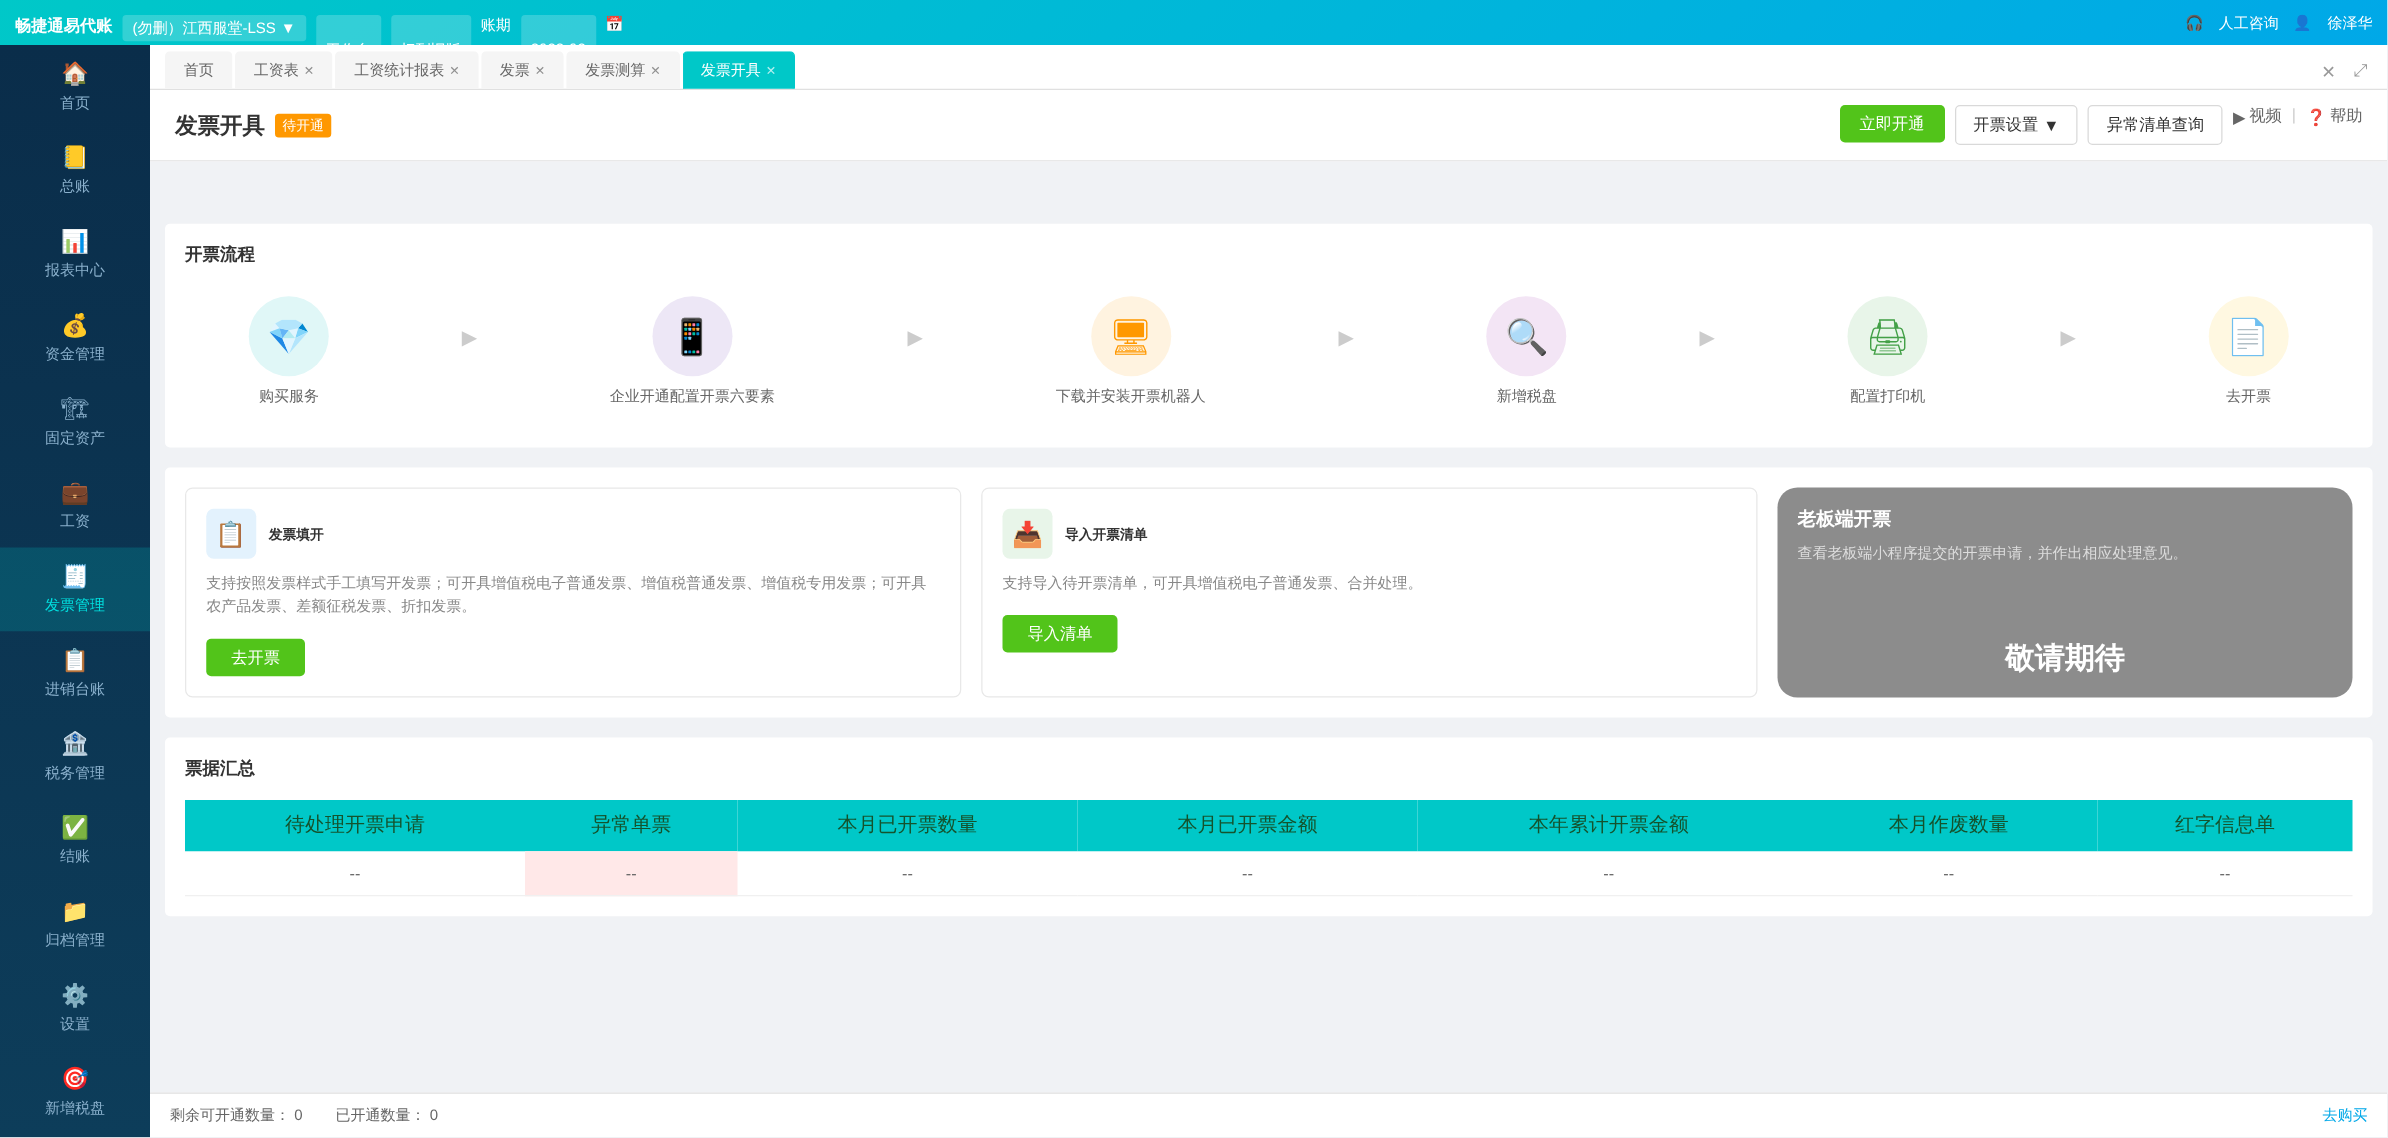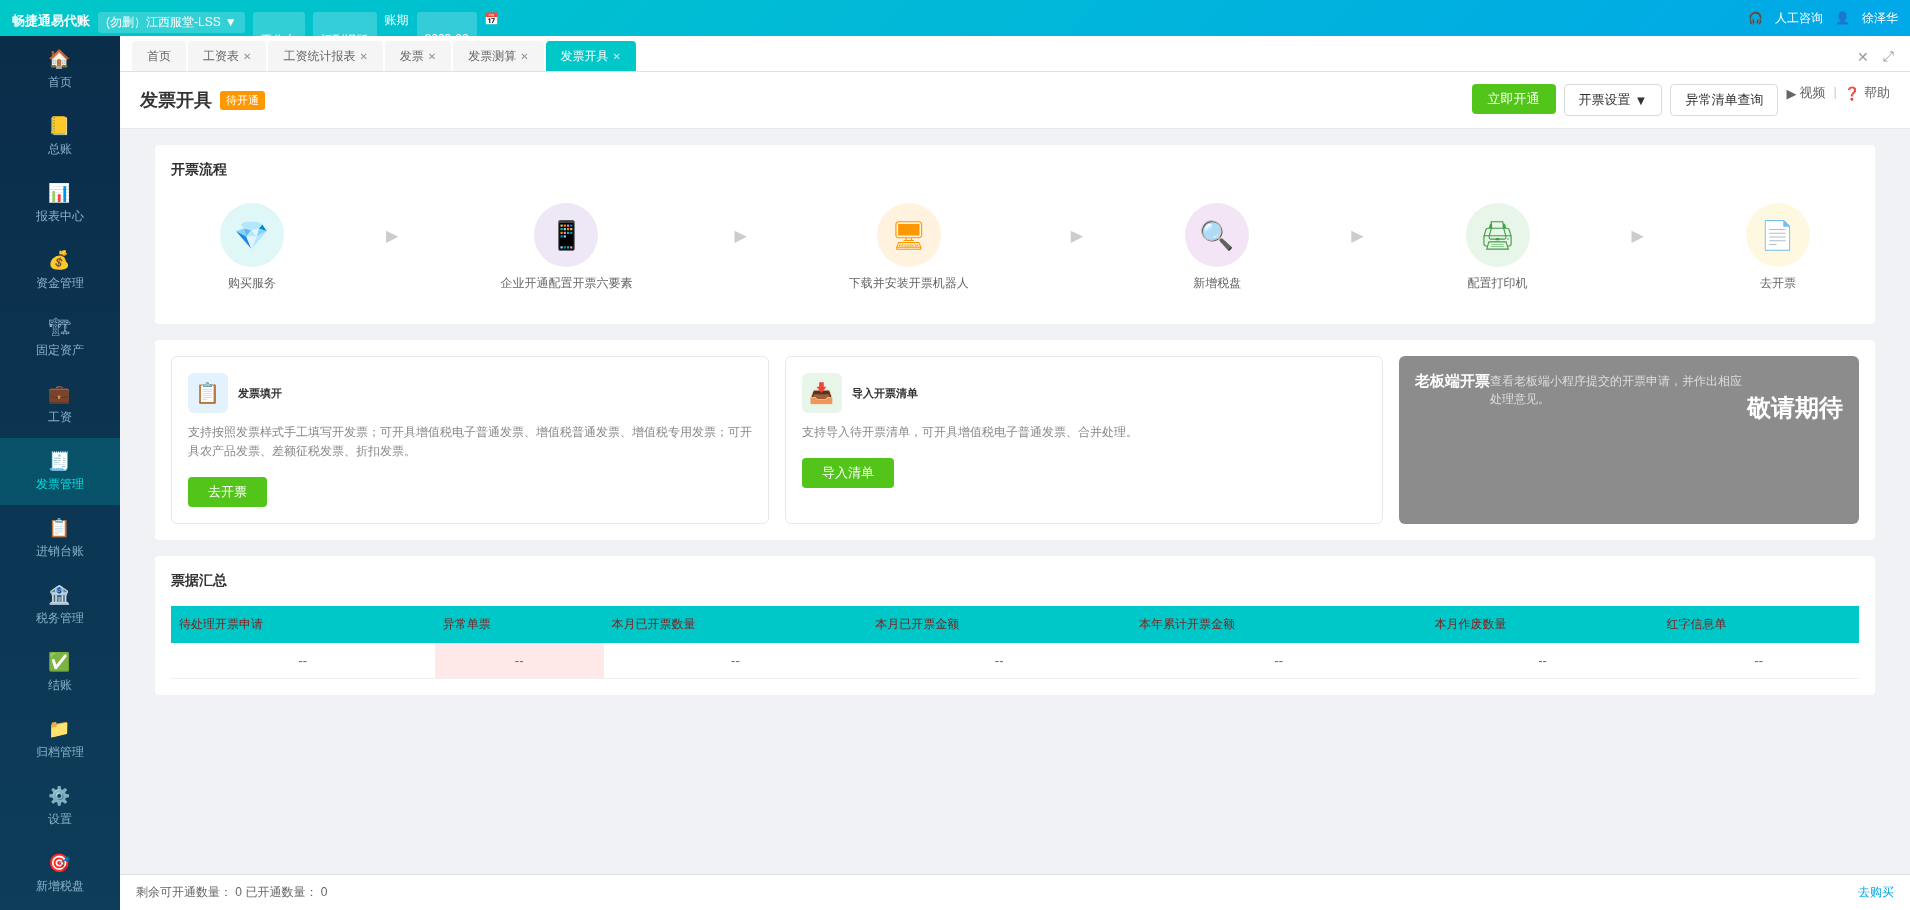--- a/index.html
+++ b/index.html
@@ -35,47 +35,47 @@
     .page-header { background: white; padding: 12px 20px; border-bottom: 1px solid #e8e8e8; display: flex; align-items: center; justify-content: space-between; flex-shrink: 0; }
     .page-title-area { display: flex; align-items: center; gap: 8px; }
     .page-title { font-size: 18px; font-weight: bold; color: #333; }
     .status-badge { background: #ff9800; color: white; font-size: 11px; padding: 2px 6px; border-radius: 3px; }
     .page-actions { display: flex; align-items: flex-start; gap: 8px; }
     .btn-primary { background: #52c41a; color: white; border: none; padding: 6px 16px; border-radius: 4px; cursor: pointer; font-size: 13px; }
     .btn-secondary { background: white; color: #333; border: 1px solid #d9d9d9; padding: 6px 14px; border-radius: 4px; cursor: pointer; font-size: 13px; display: flex; align-items: center; gap: 4px; }
     .btn-link { background: none; border: none; color: #666; cursor: pointer; font-size: 13px; display: flex; align-items: center; gap: 3px; }
 
     
-    .page-body { padding: 16px 35px; flex: 1; }
+    .page-body { padding: 16px 12px; flex: 1; margin-top: 34px; }
     .section { background: white; border-radius: 4px; margin-bottom: 16px; padding: 16px; }
     .section-title { font-size: 14px; font-weight: bold; color: #333; margin-bottom: 16px; }
 
     
     .flow-steps { display: flex; align-items: center; justify-content: space-around; padding: 8px 0 16px; }
     .flow-step { display: flex; flex-direction: column; align-items: center; gap: 8px; }
     .step-icon { width: 64px; height: 64px; border-radius: 50%; display: flex; align-items: center; justify-content: center; font-size: 28px; }
     .step-label { font-size: 12px; color: #666; text-align: center; }
     .step-arrow { color: #ccc; font-size: 16px; margin: 0 4px; padding-bottom: 24px; }
 
     
     .method-cards { display: flex; gap: 16px; }
     .method-card { flex: 1; border: 1px solid #e8e8e8; border-radius: 6px; padding: 16px; position: relative; }
     .method-card-header { display: flex; align-items: center; gap: 10px; margin-bottom: 10px; }
     .method-icon { width: 40px; height: 40px; border-radius: 6px; display: flex; align-items: center; justify-content: center; font-size: 20px; }
     .method-title { font-size: 11px; font-weight: bold; color: #333; }
     .method-desc { font-size: 12px; color: #888; line-height: 1.6; margin-bottom: 16px; }
     .method-btn { background: #52c41a; color: white; border: none; padding: 6px 20px; border-radius: 4px; cursor: pointer; font-size: 13px; }
-    .method-card-old { background: #8c8c8c; border-radius: 6px; padding: 16px; flex: 1; max-width: 460px; display: flex; flex-direction: row; }
+    .method-card-old { background: #8c8c8c; border-radius: 16px; padding: 16px; flex: 1; max-width: 460px; display: flex; flex-direction: column; }
     .old-title { color: white; font-size: 15px; font-weight: bold; margin-bottom: 8px; }
     .old-desc { color: #ddd; font-size: 12px; line-height: 1.5; flex: 1; }
     .coming-soon { text-align: center; color: white; font-size: 24px; font-weight: bold; margin-top: 20px; }
 
     
     .summary-table { width: 100%; border-collapse: collapse; }
-    .summary-table th { background: #00c8c8; color: #7f1d1d; padding: 10px 8px; text-align: left; font-size: 12px; font-weight: normal; }
+    .summary-table th { background: #00c8c8; color: #14532d; padding: 10px 8px; text-align: center; font-size: 16px; font-weight: normal; }
     .summary-table td { padding: 10px 8px; text-align: center; font-size: 13px; color: #666; border-bottom: 1px solid #f0f0f0; }
     .td-highlight { background: #ffe8e8; }
 
     
     .bottom-bar { height: 36px; background: white; border-top: 1px solid #e0e0e0; display: flex; align-items: center; justify-content: space-between; padding: 0 16px; flex-shrink: 0; font-size: 12px; color: #666; }
     .bottom-link { color: #00a8e8; cursor: pointer; text-decoration: none; }
 
     
     .nav-close { margin-left: auto; display: flex; align-items: center; gap: 6px; padding-bottom: 4px; }
     .nav-btn { background: none; border: none; cursor: pointer; color: #999; font-size: 14px; padding: 2px 4px; }
@@ -318,20 +318,20 @@
               </tbody>
             </table>
         </div>
 
       </div>
 
       <div class="bottom-bar">
         <div>
           <span>剩余可开通数量：</span>
           <span>0</span>
-          <span style="margin-left:0;">已开通数量：</span>
+          <span style="margin-left:23px;">已开通数量：</span>
           <span>0</span>
         </div>
         <a class="bottom-link">去购买</a>
       </div>
     </div>
   </div>
 </div>
 
 </body></html>

